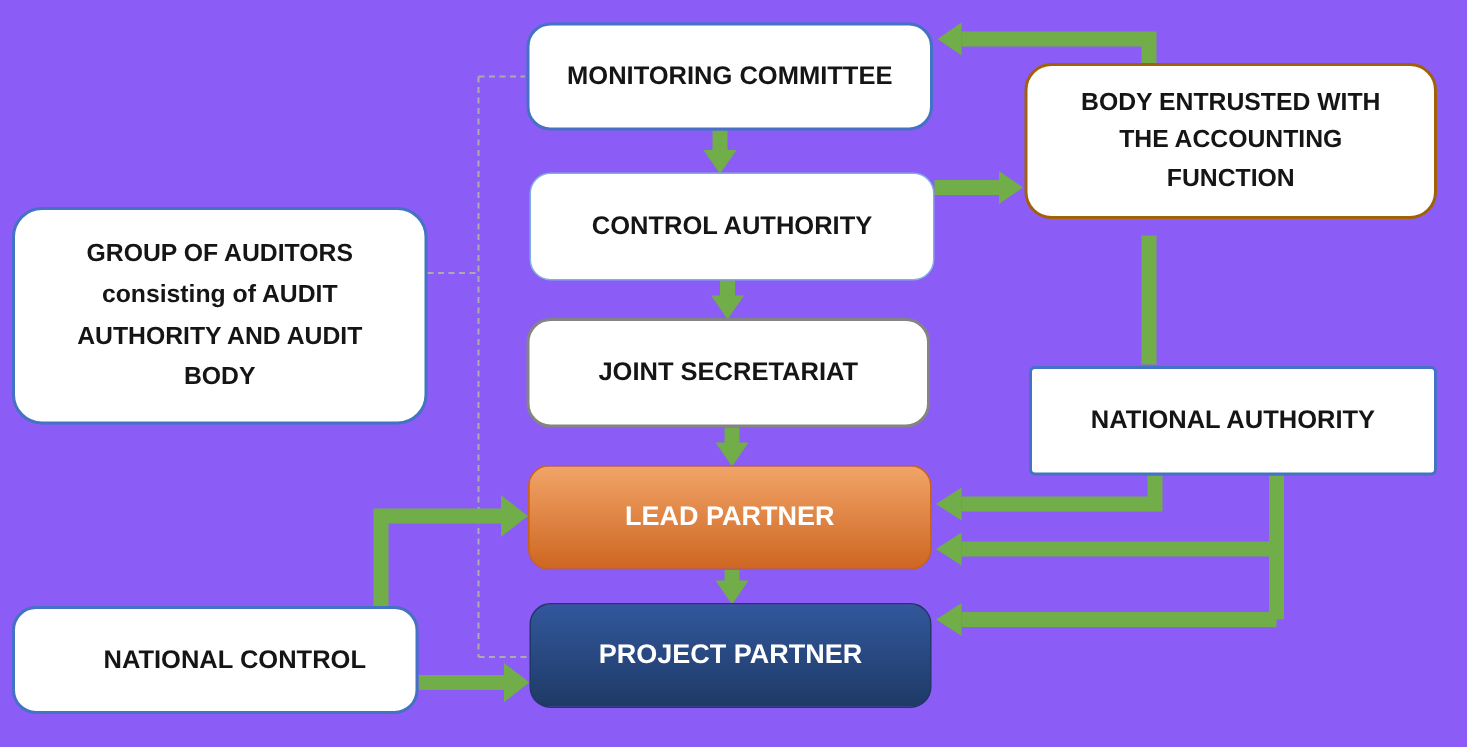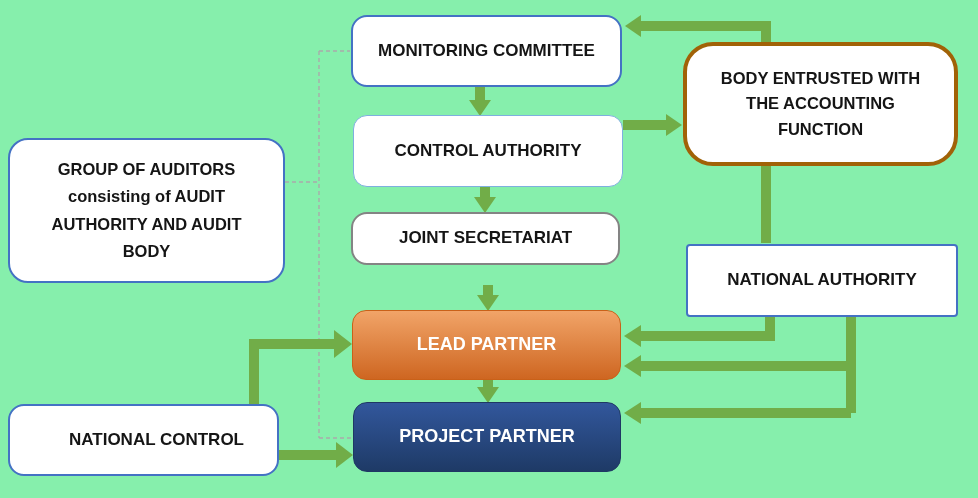--- a/index.html
+++ b/index.html
@@ -1,44 +1,44 @@
 <!DOCTYPE html>
 <html><head>
 <meta charset="utf-8">
 <style>
   html,body{margin:0;padding:0;background:#ffffff;}
   #canvas{
     position:relative;
     width:978px;height:498px;
-    background:#86efac;
+    background:#8b5cf6;
     font-family:"Liberation Sans","DejaVu Sans",sans-serif;
     overflow:hidden;
   }
   #connectors{position:absolute;left:0;top:0;z-index:1;}
   .node{
     position:absolute;
     box-sizing:border-box;
     display:flex;align-items:center;justify-content:center;
     text-align:center;
     font-weight:bold;
     color:#151515;
     background:#ffffff;
     white-space:pre-line;
     line-height:1.55;
     z-index:2;
     font-size:17px;
   }
   .mc{left:351px;top:15px;width:271px;height:72px;border:2.5px solid #4472C4;border-radius:16px;}
   .ma{left:353px;top:115px;width:270px;height:72px;border:1.5px solid #7FAFDF;border-radius:14px;}
-  .js{left:351px;top:212px;width:269px;height:53px;border:2px solid #848484;border-radius:16px;}
+  .js{left:351px;top:212px;width:269px;height:73px;border:2px solid #848484;border-radius:16px;}
   .lp{left:352px;top:310px;width:269px;height:70px;border:1px solid #C96119;border-radius:14px;
       background:linear-gradient(#F1A468,#CE6621);color:#ffffff;font-size:18px;}
   .pp{left:353px;top:402px;width:268px;height:70px;border:1px solid #1F3864;border-radius:14px;
       background:linear-gradient(#32579C,#1E3A66);color:#ffffff;font-size:18px;}
-  .be{left:683px;top:42px;width:275px;height:124px;border:4px solid #a16207;border-radius:30px;font-size:16.5px;}
+  .be{left:683px;top:42px;width:275px;height:104px;border:2px solid #a16207;border-radius:18px;font-size:16.5px;}
   .na{left:686px;top:244px;width:272px;height:73px;border:2px solid #4472C4;border-radius:4px;}
   .ga{left:8px;top:138px;width:277px;height:145px;border:2px solid #4472C4;border-radius:20px;font-size:16.5px;line-height:1.65;}
   .nc{left:8px;top:404px;width:271px;height:72px;border:2px solid #4472C4;border-radius:16px;padding-left:26px;}
   .shaft{fill:none;stroke:#71AD48;stroke-width:10;stroke-linejoin:miter;}
   .head{fill:#71AD48;stroke:none;}
   .dashed{fill:none;stroke:#ABABAB;stroke-width:1.4;stroke-dasharray:4 3;}
 </style>
 </head>
 <body>
 

